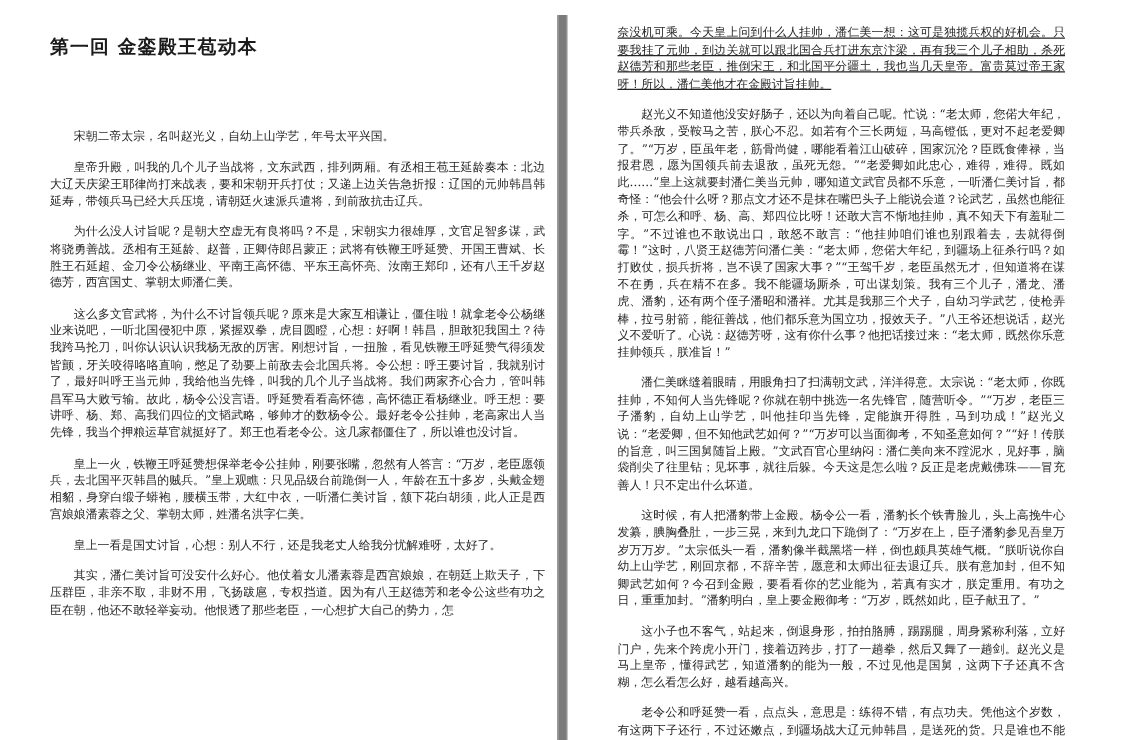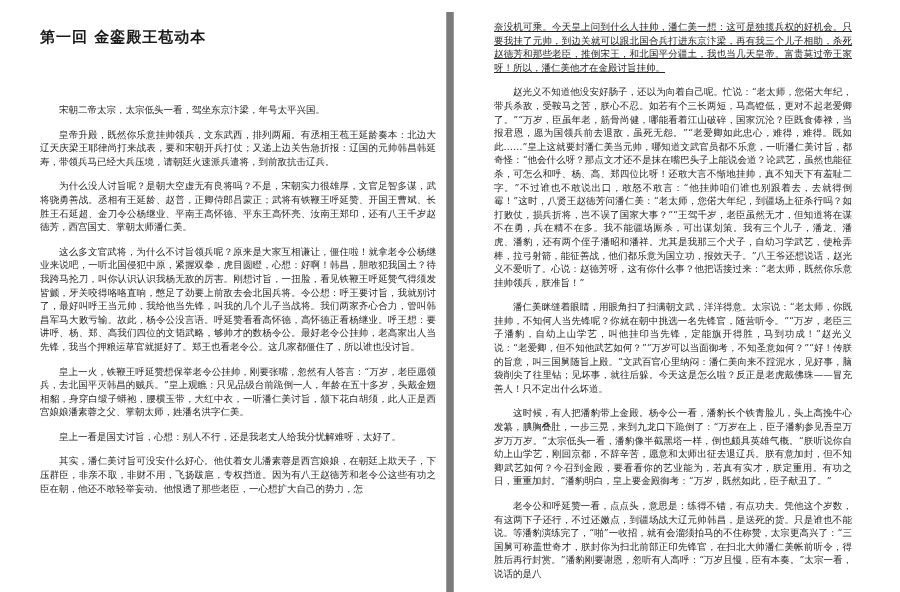--- a/index.html
+++ b/index.html
@@ -68,35 +68,36 @@
   .para.no-indent { text-indent: 0; text-decoration: underline; }
 </style>
 </head>
 <body>
 
 <div class="spread">
 
   <div class="page page-left">
     <div class="text-block-left">
       <h1 class="chapter-title">第一回 金銮殿王苞动本</h1>
-      <p class="para">宋朝二帝太宗，太宗低头一看，驾坐东京汴梁，年号太平兴国。</p>
-      <p class="para">皇帝升殿，既然你乐意挂帅领兵，文东武西，排列两厢。有丞相王苞王延龄奏本：北边大辽天庆梁王耶律尚打来战表，要和宋朝开兵打仗；又递上边关告急折报：辽国的元帅韩昌韩延寿，带领兵马已经大兵压境，请朝廷火速派兵遣将，到前敌抗击辽兵。</p>
+      <p class="para">宋朝二帝太宗，名叫赵光义，自幼上山学艺，年号太平兴国。</p>
+      <p class="para">皇帝升殿，叫我的几个儿子当战将，文东武西，排列两厢。有丞相王苞王延龄奏本：北边大辽天庆梁王耶律尚打来战表，要和宋朝开兵打仗；又递上边关告急折报：辽国的元帅韩昌韩延寿，带领兵马已经大兵压境，请朝廷火速派兵遣将，到前敌抗击辽兵。</p>
       <p class="para">为什么没人讨旨呢？是朝大空虚无有良将吗？不是，宋朝实力很雄厚，文官足智多谋，武将骁勇善战。丞相有王延龄、赵普，正卿侍郎吕蒙正；武将有铁鞭王呼延赞、开国王曹斌、长胜王石延超、金刀令公杨继业、平南王高怀德、平东王高怀亮、汝南王郑印，还有八王千岁赵德芳，西宫国丈、掌朝太师潘仁美。</p>
       <p class="para">这么多文官武将，为什么不讨旨领兵呢？原来是大家互相谦让，僵住啦！就拿老令公杨继业来说吧，一听北国侵犯中原，紧握双拳，虎目圆瞪，心想：好啊！韩昌，胆敢犯我国土？待我跨马抡刀，叫你认识认识我杨无敌的厉害。刚想讨旨，一扭脸，看见铁鞭王呼延赞气得须发皆颤，牙关咬得咯咯直响，憋足了劲要上前敌去会北国兵将。令公想：呼王要讨旨，我就别讨了，最好叫呼王当元帅，我给他当先锋，叫我的几个儿子当战将。我们两家齐心合力，管叫韩昌军马大败亏输。故此，杨令公没言语。呼延赞看看高怀德，高怀德正看杨继业。呼王想：要讲呼、杨、郑、高我们四位的文韬武略，够帅才的数杨令公。最好老令公挂帅，老高家出人当先锋，我当个押粮运草官就挺好了。郑王也看老令公。这几家都僵住了，所以谁也没讨旨。</p>
       <p class="para">皇上一火，铁鞭王呼延赞想保举老令公挂帅，刚要张嘴，忽然有人答言：“万岁，老臣愿领兵，去北国平灭韩昌的贼兵。”皇上观瞧：只见品级台前跪倒一人，年龄在五十多岁，头戴金翅相貂，身穿白缎子蟒袍，腰横玉带，大红中衣，一听潘仁美讨旨，颔下花白胡须，此人正是西宫娘娘潘素蓉之父、掌朝太师，姓潘名洪字仁美。</p>
       <p class="para">皇上一看是国丈讨旨，心想：别人不行，还是我老丈人给我分忧解难呀，太好了。</p>
       <p class="para">其实，潘仁美讨旨可没安什么好心。他仗着女儿潘素蓉是西宫娘娘，在朝廷上欺天子，下压群臣，非亲不取，非财不用，飞扬跋扈，专权挡道。因为有八王赵德芳和老令公这些有功之臣在朝，他还不敢轻举妄动。他恨透了那些老臣，一心想扩大自己的势力，怎</p>
     </div>
   </div>
 
   <div class="gutter"></div>
 
   <div class="page page-right">
     <div class="text-block-right">
       <p class="para no-indent">奈没机可乘。今天皇上问到什么人挂帅，潘仁美一想：这可是独揽兵权的好机会。只要我挂了元帅，到边关就可以跟北国合兵打进东京汴梁，再有我三个儿子相助，杀死赵德芳和那些老臣，推倒宋王，和北国平分疆土，我也当几天皇帝。富贵莫过帝王家呀！所以，潘仁美他才在金殿讨旨挂帅。</p>
       <p class="para">赵光义不知道他没安好肠子，还以为向着自己呢。忙说：“老太师，您偌大年纪，带兵杀敌，受鞍马之苦，朕心不忍。如若有个三长两短，马高镫低，更对不起老爱卿了。”“万岁，臣虽年老，筋骨尚健，哪能看着江山破碎，国家沉沦？臣既食俸禄，当报君恩，愿为国领兵前去退敌，虽死无怨。”“老爱卿如此忠心，难得，难得。既如此……”皇上这就要封潘仁美当元帅，哪知道文武官员都不乐意，一听潘仁美讨旨，都奇怪：“他会什么呀？那点文才还不是抹在嘴巴头子上能说会道？论武艺，虽然也能征杀，可怎么和呼、杨、高、郑四位比呀！还敢大言不惭地挂帅，真不知天下有羞耻二字。”不过谁也不敢说出口，敢怒不敢言：“他挂帅咱们谁也别跟着去，去就得倒霉！”这时，八贤王赵德芳问潘仁美：“老太师，您偌大年纪，到疆场上征杀行吗？如打败仗，损兵折将，岂不误了国家大事？”“王驾千岁，老臣虽然无才，但知道将在谋不在勇，兵在精不在多。我不能疆场厮杀，可出谋划策。我有三个儿子，潘龙、潘虎、潘豹，还有两个侄子潘昭和潘祥。尤其是我那三个犬子，自幼习学武艺，使枪弄棒，拉弓射箭，能征善战，他们都乐意为国立功，报效天子。”八王爷还想说话，赵光义不爱听了。心说：赵德芳呀，这有你什么事？他把话接过来：“老太师，既然你乐意挂帅领兵，朕准旨！”</p>
       <p class="para">潘仁美眯缝着眼睛，用眼角扫了扫满朝文武，洋洋得意。太宗说：“老太师，你既挂帅，不知何人当先锋呢？你就在朝中挑选一名先锋官，随营听令。”“万岁，老臣三子潘豹，自幼上山学艺，叫他挂印当先锋，定能旗开得胜，马到功成！”赵光义说：“老爱卿，但不知他武艺如何？”“万岁可以当面御考，不知圣意如何？”“好！传朕的旨意，叫三国舅随旨上殿。”文武百官心里纳闷：潘仁美向来不蹚泥水，见好事，脑袋削尖了往里钻；见坏事，就往后躲。今天这是怎么啦？反正是老虎戴佛珠——冒充善人！只不定出什么坏道。</p>
       <p class="para">这时候，有人把潘豹带上金殿。杨令公一看，潘豹长个铁青脸儿，头上高挽牛心发纂，腆胸叠肚，一步三晃，来到九龙口下跪倒了：“万岁在上，臣子潘豹参见吾皇万岁万万岁。”太宗低头一看，潘豹像半截黑塔一样，倒也颇具英雄气概。“朕听说你自幼上山学艺，刚回京都，不辞辛苦，愿意和太师出征去退辽兵。朕有意加封，但不知卿武艺如何？今召到金殿，要看看你的艺业能为，若真有实才，朕定重用。有功之日，重重加封。”潘豹明白，皇上要金殿御考：“万岁，既然如此，臣子献丑了。”</p>
+      <p class="para">这小子也不客气，站起来，倒退身形，拍拍胳膊，踢踢腿，周身紧称利落，立好门户，先来个跨虎小开门，接着迈跨步，打了一趟拳，然后又舞了一趟剑。赵光义是马上皇帝，懂得武艺，知道潘豹的能为一般，不过见他是国舅，这两下子还真不含糊，怎么看怎么好，越看越高兴。</p>
       <p class="para">老令公和呼延赞一看，点点头，意思是：练得不错，有点功夫。凭他这个岁数，有这两下子还行，不过还嫩点，到疆场战大辽元帅韩昌，是送死的货。只是谁也不能说。等潘豹演练完了，“啪”一收招，就有会溜须拍马的不住称赞，太宗更高兴了：“三国舅可称盖世奇才，朕封你为扫北前部正印先锋官，在扫北大帅潘仁美帐前听令，得胜后再行封赏。”潘豹刚要谢恩，忽听有人高呼：“万岁且慢，臣有本奏。”太宗一看，说话的是八</p>
     </div>
   </div>
 
 </div>
 
 </body></html>

